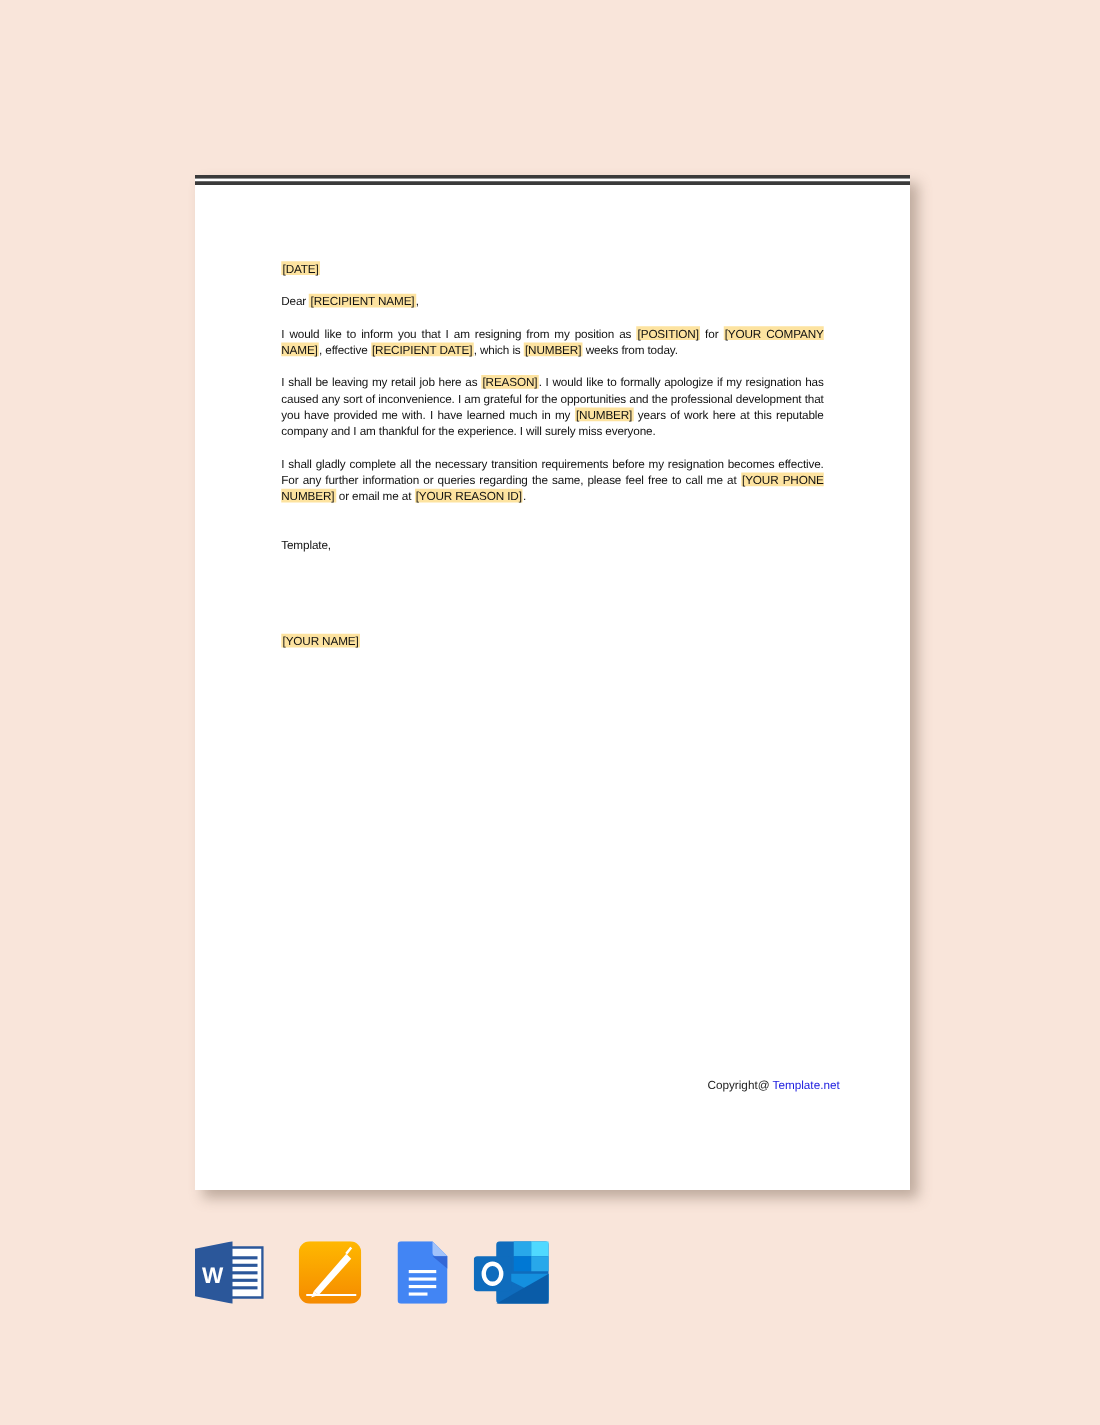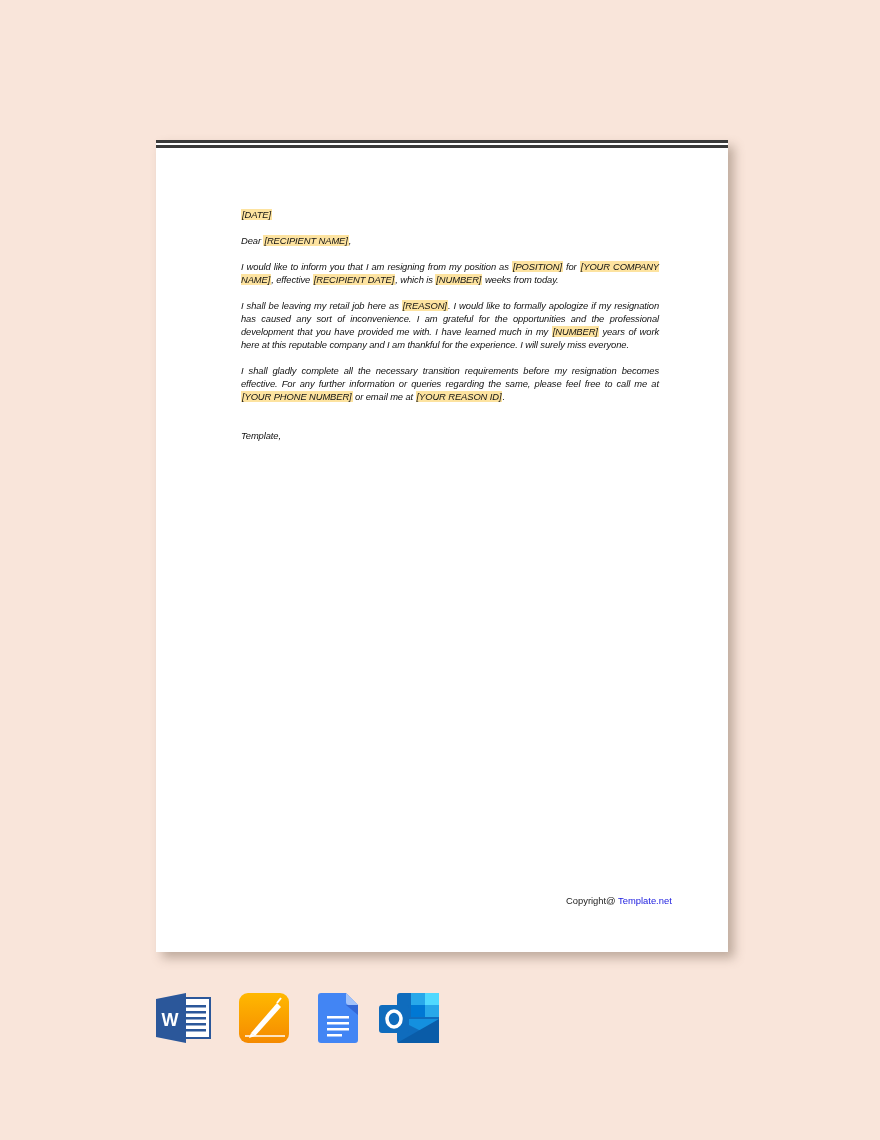--- a/index.html
+++ b/index.html
@@ -24,29 +24,29 @@
     .content {
       position: absolute;
       left: 69px; top: 68px;
       width: 434px;
       font-family: "Liberation Sans", sans-serif;
       font-size: 9.4px;
       line-height: 13px;
       color: #111;
       letter-spacing: -0.1px;
     }
-    .content p { margin: 0 0 13px 16px; text-align: justify; font-style: italic; }
+    .content p { margin: 0 0 13px 0; text-align: justify; }
     .hl { background: #fde3a0; padding: 0 1px; }
     .spacer-1 { height: 13px; }
     .spacer-2 { height: 26px; }
     .spacer-3 { height: 25px; }
 
     .copyright {
       position: absolute;
-      left: 410px; top: 755px;
+      left: 410px; top: 722px;
       font-size: 9.4px;
       color: #222;
       white-space: nowrap;
     }
     .copyright .link { color: #1a1adf; text-decoration: none; }
 
     .apps { position: absolute; left: 156px; top: 993px; height: 50px; }
     .app { position: absolute; top: 0; }
     .app svg { display: block; }
   </style>
@@ -67,20 +67,21 @@
 
     <p><span>I shall be leaving my retail job here as </span><span class="hl">[REASON]</span><span>. I would like to formally apologize if my resignation has caused any sort of inconvenience. I am grateful for the opportunities and the professional development that you have provided me with. I have learned much in my </span><span class="hl">[NUMBER]</span><span> years of work here at this reputable company and I am thankful for the experience. I will surely miss everyone.</span></p>
 
     <p><span>I shall gladly complete all the necessary transition requirements before my resignation becomes effective. For any further information or queries regarding the same, please feel free to call me at </span><span class="hl">[YOUR PHONE NUMBER]</span><span> or email me at </span><span class="hl">[YOUR REASON ID]</span><span>.</span></p>
 
 
     <div class="spacer-1"></div>
     <p>Template,</p>
     <div class="spacer-3"></div>
     <div class="spacer-2"></div>
+    <p><span class="hl">[YOUR NAME]</span></p>
   </div>
 
   <div class="copyright"><span>Copyright@ </span><a class="link">Template.net</a></div>
 </div>
 
 <div class="apps">
 
   <div class="app" style="left:0px;">
     <svg width="55" height="50" viewBox="0 0 55 50">
       <rect x="18" y="5" width="36" height="40" fill="#ffffff" stroke="#2b579a" stroke-width="2"></rect>

